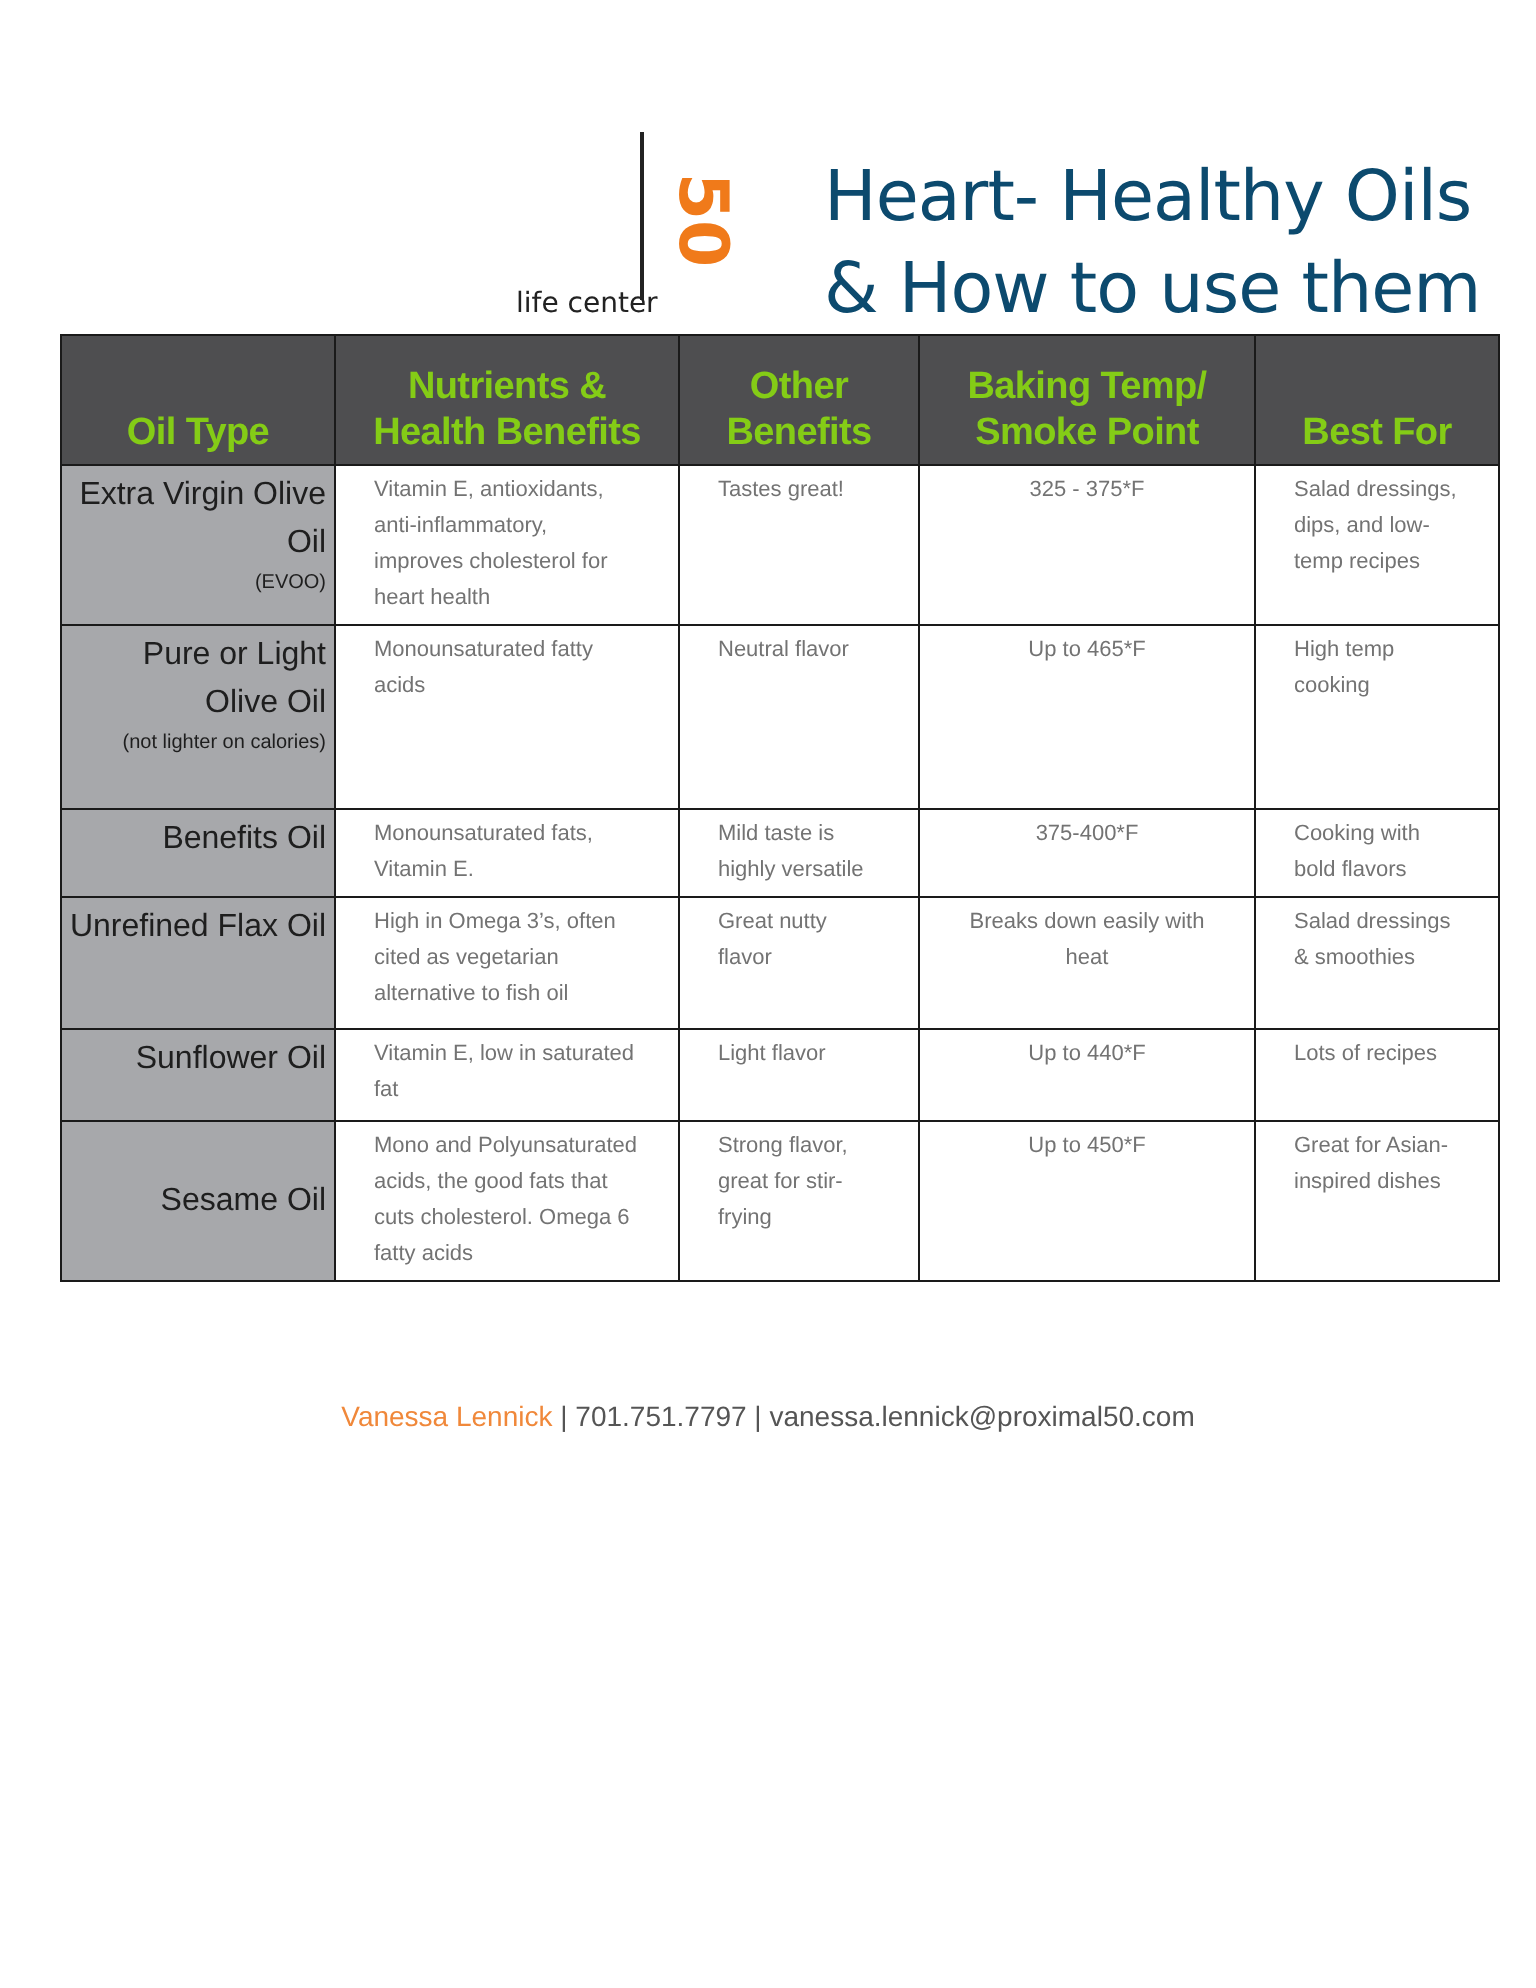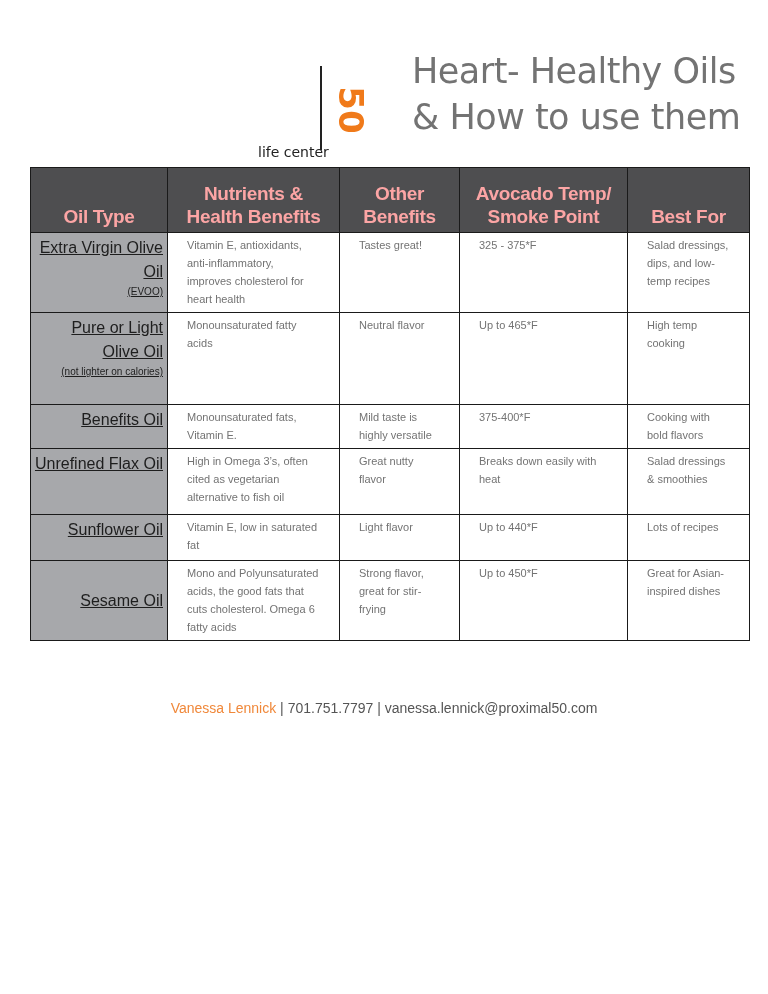--- a/index.html
+++ b/index.html
@@ -3,34 +3,34 @@
 <meta charset="utf-8">
 <style>
   html, body { margin:0; padding:0; background:#ffffff; }
   body { width:768px; height:994px; position:relative; overflow:hidden; font-family:"Liberation Sans", sans-serif; }
   .logo { position:absolute; left:30px; top:60px; width:350px; height:100px; }
   .logo-word { position:absolute; left:4px; top:20px; font-family:"DejaVu Sans", sans-serif; font-weight:bold; font-size:46px; letter-spacing:-1px; color:#111; line-height:1; }
   .logo-word .accent { color:#f07a1a; }
   .logo-sub { position:absolute; left:228px; top:84px; font-family:"DejaVu Sans", sans-serif; font-size:14px; color:#222; }
   .logo-divider { position:absolute; left:290px; top:6px; width:2px; height:84px; background:#222; }
   .logo-fifty { position:absolute; left:296px; top:30px; font-family:"DejaVu Sans", sans-serif; font-weight:bold; font-size:34px; color:#f07a1a; transform:rotate(90deg); transform-origin:center; width:50px; text-align:center; }
-  .title { position:absolute; left:412px; top:48px; font-family:"DejaVu Sans", sans-serif; font-size:35px; line-height:46px; color:#737373; letter-spacing:-0.5px; }
+  .title { position:absolute; left:412px; top:76px; font-family:"DejaVu Sans", sans-serif; font-size:35px; line-height:46px; color:#0c4a6e; letter-spacing:-0.5px; }
   .title div { white-space:nowrap; }
 
   .table-wrap { position:absolute; left:30px; top:167px; width:719px; height:522px; }
   .bg-art { position:absolute; left:310px; top:210px; width:330px; height:480px; pointer-events:none; opacity:0.38; }
   table { position:absolute; left:0; top:0; width:719px; border-collapse:collapse; table-layout:fixed; }
   td, th { border:1.5px solid #1a1a1a; vertical-align:top; padding:3px 19px; font-family:"Liberation Sans", sans-serif; font-size:11px; line-height:18px; color:#737373; }
-  th { background:#4e4e50; color:#fca5a5; font-weight:bold; font-size:19px; line-height:23px; vertical-align:bottom; text-align:center; padding:4px 3px 4px; letter-spacing:-0.3px; }
+  th { background:#4e4e50; color:#84cc16; font-weight:bold; font-size:19px; line-height:23px; vertical-align:bottom; text-align:center; padding:4px 3px 4px; letter-spacing:-0.3px; }
   th.first { }
   td { background:rgba(255,255,255,0.55); }
-  td.oil { background:#a7a8ab; text-align:right; font-size:16px; line-height:24px; color:#1e1e1e; padding:3px 4px 3px 2px;text-decoration:underline; }
+  td.oil { background:#a7a8ab; text-align:right; font-size:16px; line-height:24px; color:#1e1e1e; padding:3px 4px 3px 2px; }
   td.oil .note { display:block; font-size:10px; line-height:16px; }
   td.oil.mid { vertical-align:middle; }
-  td.temp { text-align:left; }
+  td.temp { text-align:center; }
   .footer { position:absolute; left:0; width:768px; top:700px; text-align:center; font-family:Liberation Sans, sans-serif; font-size:14px; color:#555; }
   .footer .name { color:#f0883a; }
 </style>
 </head>
 <body>
 
 <div class="logo">
   <div class="logo-sub">life center</div>
   <div class="logo-divider"></div>
   <div class="logo-fifty">50</div>
@@ -48,21 +48,21 @@
         <col style="width:172px">
         <col style="width:120px">
         <col style="width:168px">
         <col style="width:122px">
     </colgroup>
     <thead>
       <tr style="height:65px">
         <th class="first"><span>Oil Type</span></th>
         <th><span>Nutrients &amp;</span><br><span>Health Benefits</span></th>
         <th><span>Other</span><br><span>Benefits</span></th>
-        <th><span>Avocado Temp/</span><br><span>Smoke Point</span></th>
+        <th><span>Baking Temp/</span><br><span>Smoke Point</span></th>
         <th><span>Best For</span></th>
       </tr>
     </thead>
     <tbody>
       <tr style="height:80px">
         <td class="oil"><span>Extra Virgin Olive Oil</span><span class="note">(EVOO)</span></td>
         <td>Vitamin E, antioxidants, anti-inflammatory, improves cholesterol for heart health</td>
         <td>Tastes great!</td>
         <td class="temp">325 - 375*F</td>
         <td>Salad dressings, dips, and low-temp recipes</td>

